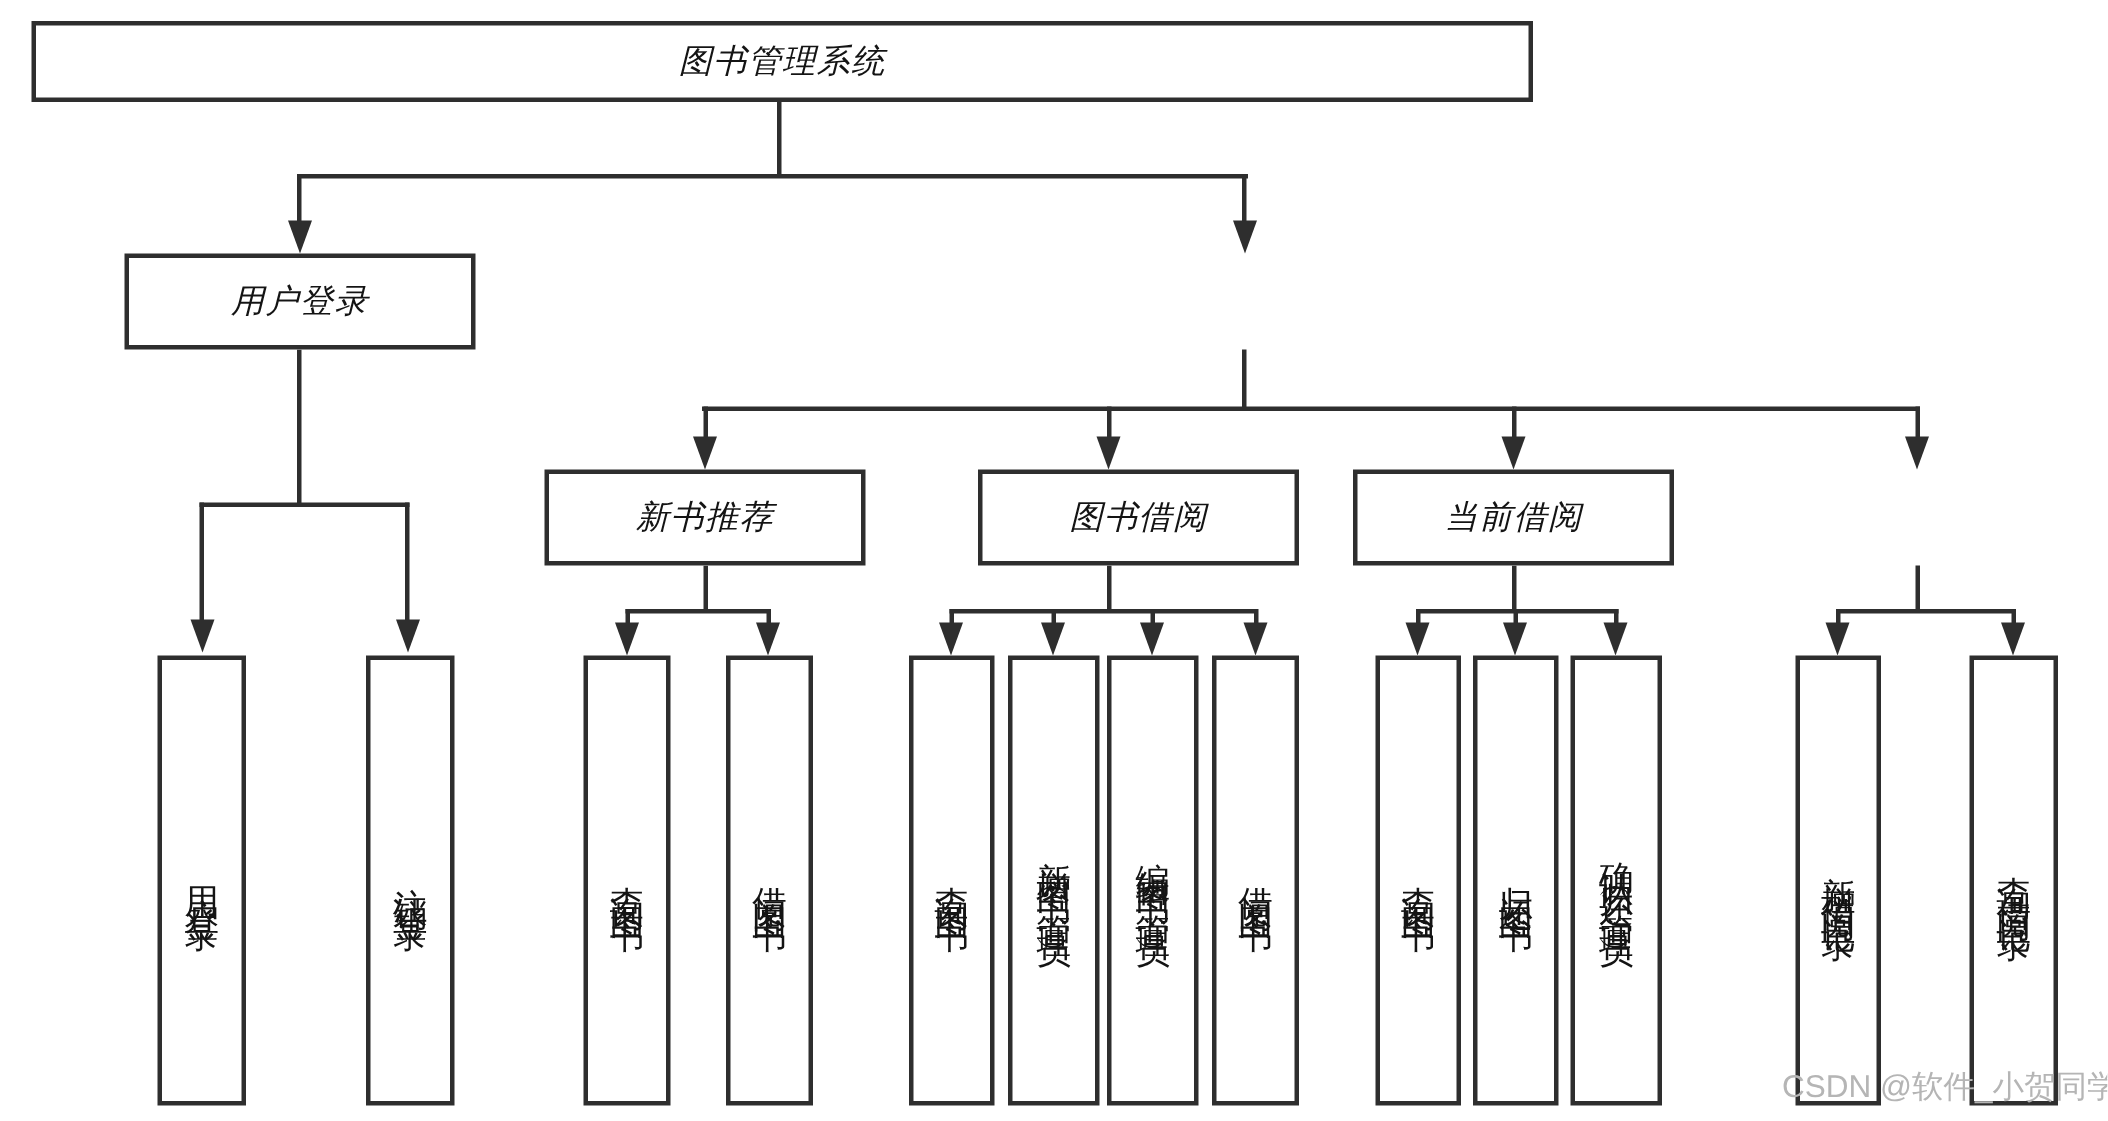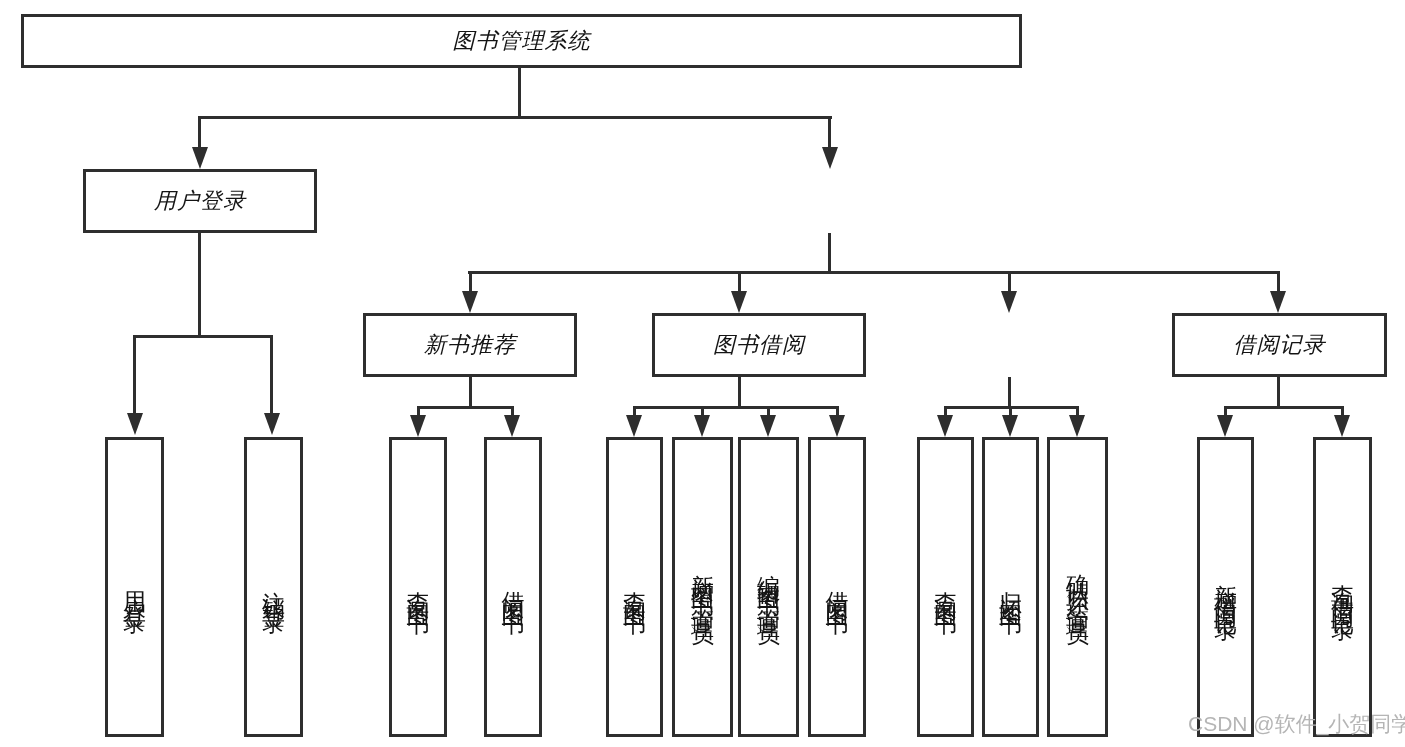--- a/index.html
+++ b/index.html
@@ -130,24 +130,24 @@
 
 
   <div class="box" style="left:363px;top:313px;width:214px;height:64px">
     <span class="hlabel">新书推荐</span>
   </div>
 
   <div class="box" style="left:652px;top:313px;width:214px;height:64px">
     <span class="hlabel">图书借阅</span>
   </div>
 
+  <div class="box" style="left:902px;top:313px;width:214px;height:64px">
+    <span class="hlabel">当前借阅</span>
+  </div>
 
-  <div class="box" style="left:1172px;top:313px;width:215px;height:64px">
-    <span class="hlabel">借阅记录</span>
-  </div>
 
   <div class="box" style="left:105px;top:437px;width:59px;height:300px">
     <span class="vlabel">用户登录</span>
   </div>
   <div class="box" style="left:244px;top:437px;width:59px;height:300px">
     <span class="vlabel">注销登录</span>
   </div>
 
   <div class="box" style="left:389px;top:437px;width:58px;height:300px">
     <span class="vlabel">查询图书</span>

